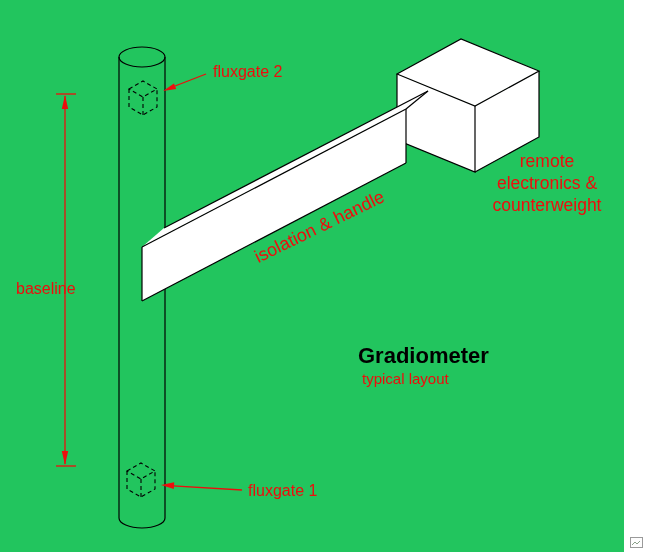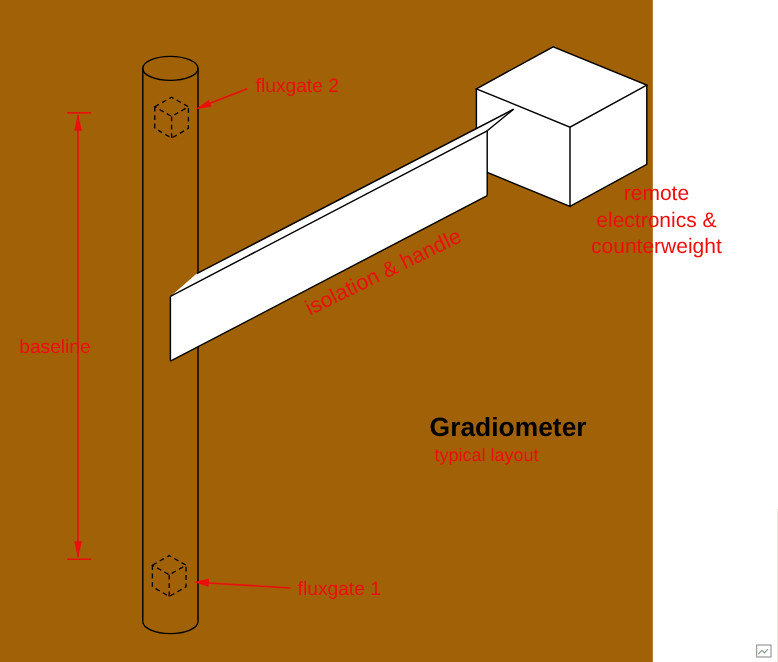--- a/index.html
+++ b/index.html
@@ -1,16 +1,16 @@
 <!DOCTYPE html>
 <html><head>
 <meta charset="utf-8">
 <style>
   html,body{margin:0;padding:0;background:#ffffff;width:648px;height:552px;overflow:hidden}
-  .canvas{position:relative;width:544px;height:552px;background:#a16207;font-family:"Liberation Sans",sans-serif}
+  .canvas{position:relative;width:624px;height:552px;background:#22c55e;font-family:"Liberation Sans",sans-serif}
   svg{display:block}
   svg text{font-family:"Liberation Sans",sans-serif}
   .ann{fill:#ee0d0d;font-size:16px}
   .iso{fill:#ee0d0d;font-size:18px;text-anchor:middle}
   .rem{fill:#ee0d0d;font-size:17.5px;text-anchor:middle}
   .ttl{fill:#000000;font-size:22px;font-weight:bold}
   .sub{fill:#ee0d0d;font-size:15px}
   .blk{stroke:#000000;stroke-width:1.2;fill:none}
   .wfill{fill:#ffffff;stroke:none}
   .dash{stroke:#000000;stroke-width:1.1;fill:none;stroke-dasharray:4 3}

